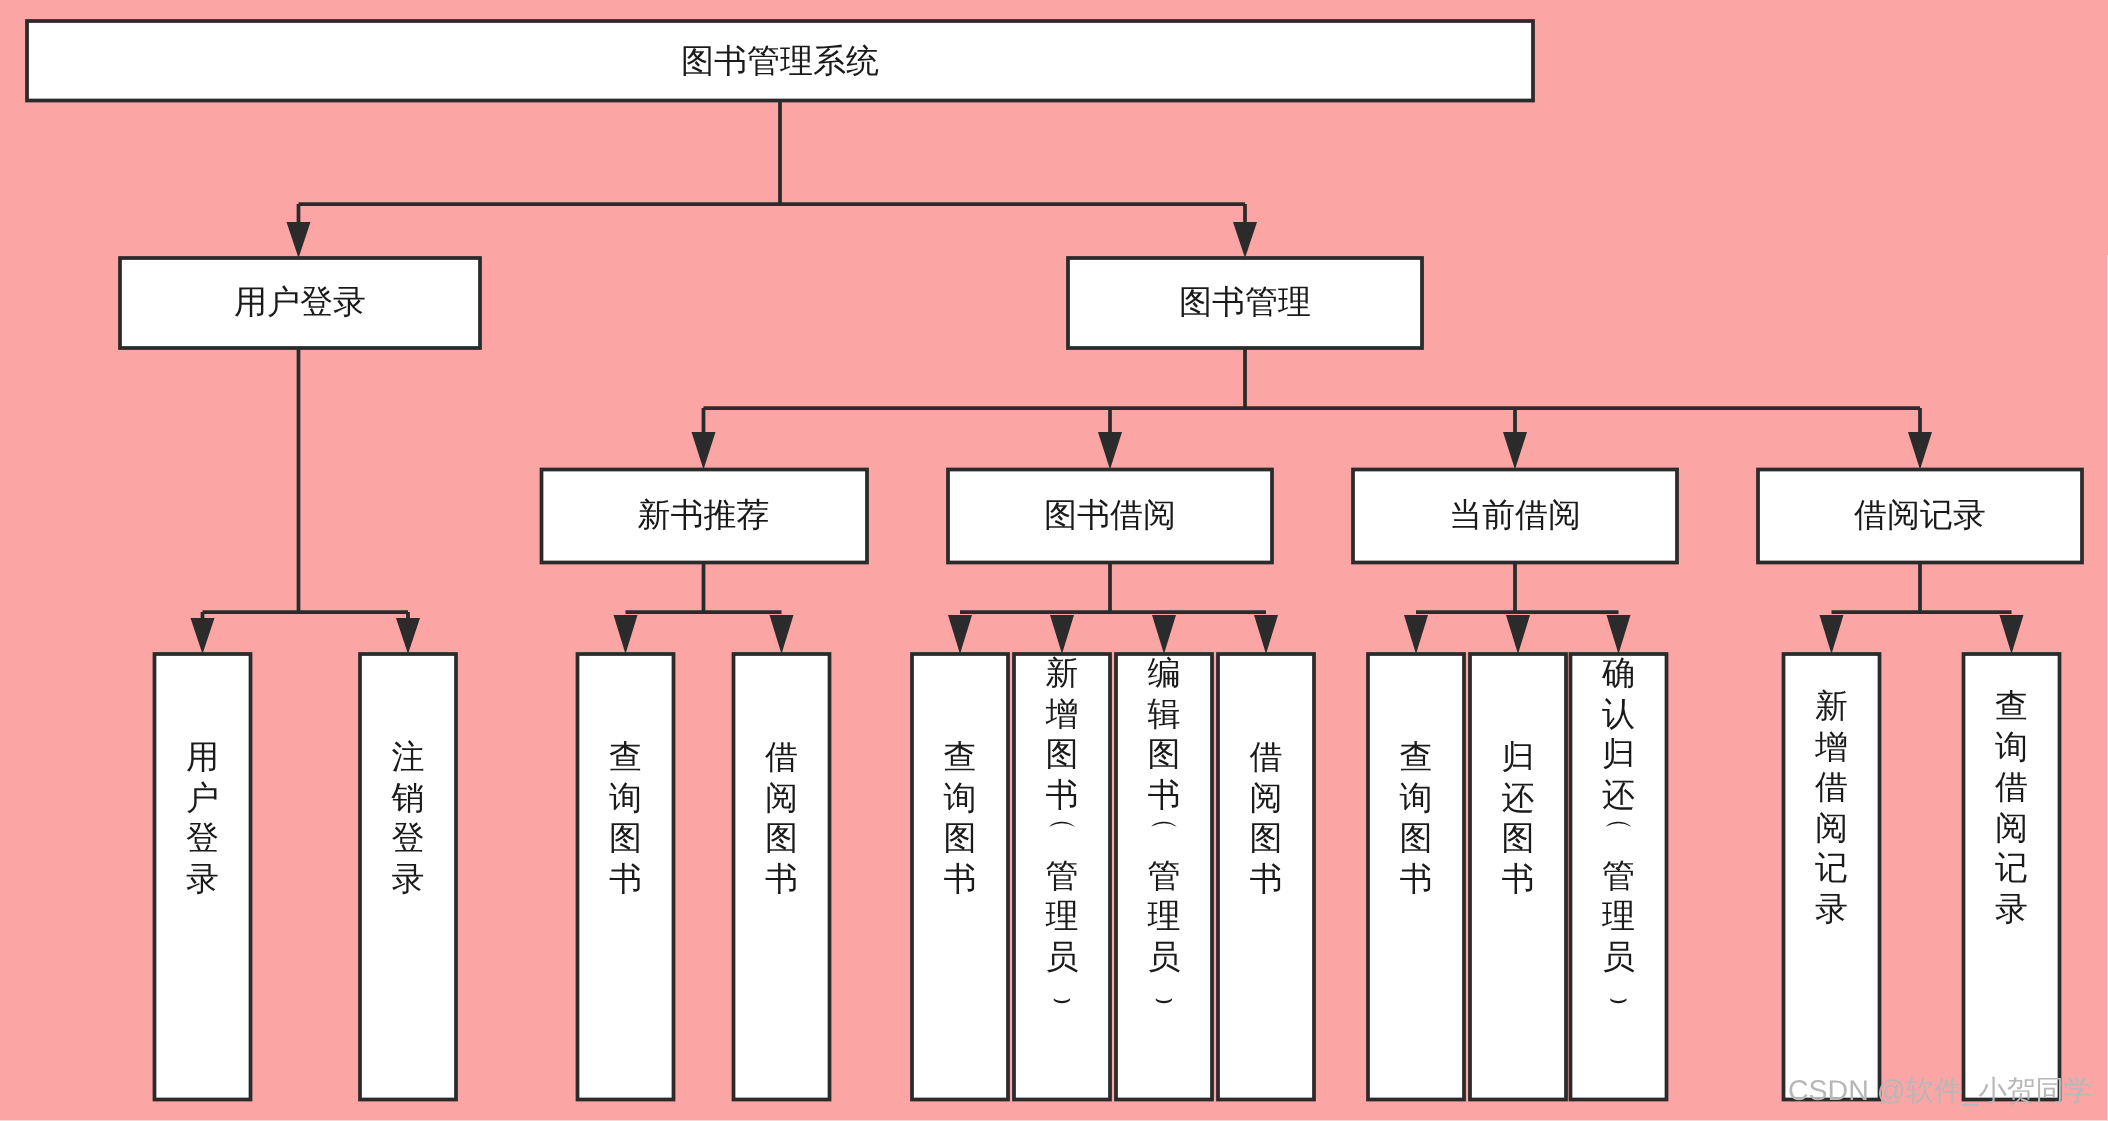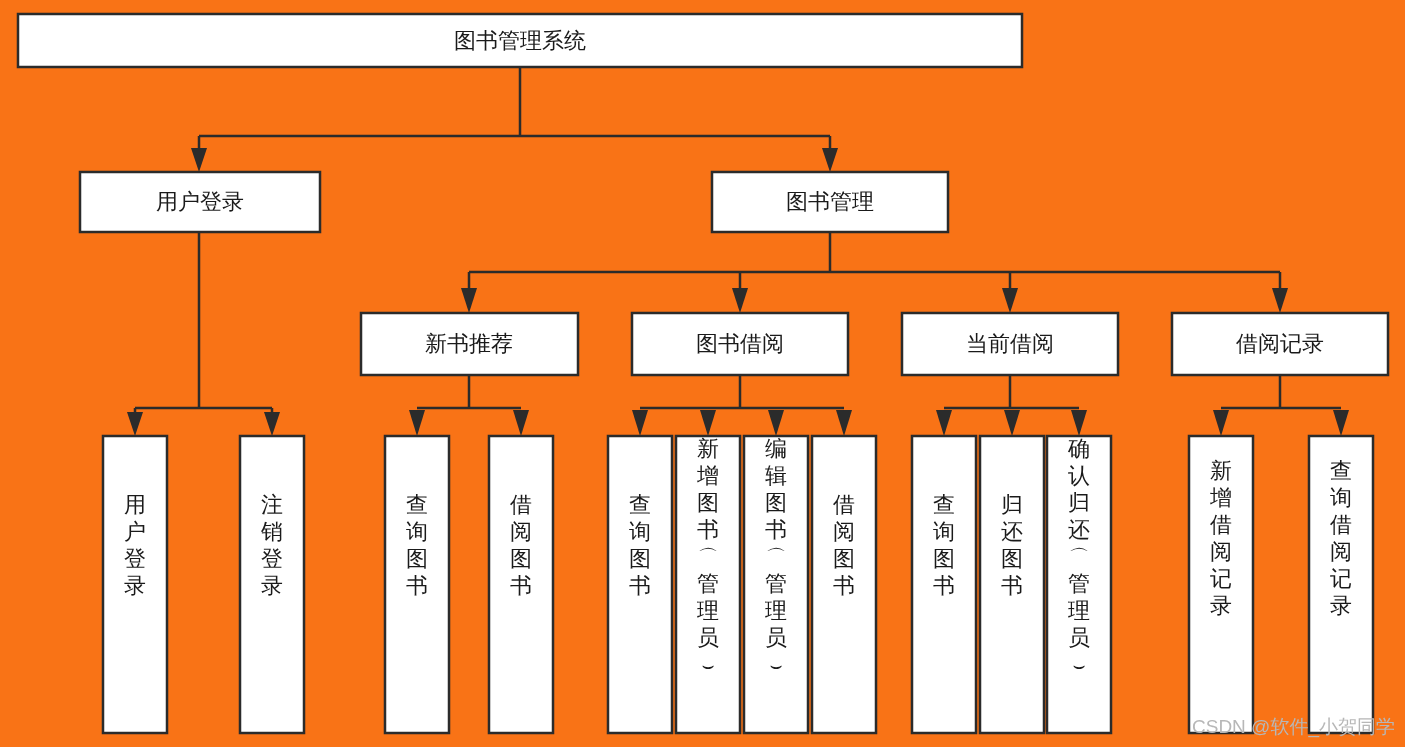--- a/index.html
+++ b/index.html
@@ -7,21 +7,21 @@
     padding: 0;
     background: #ffffff;
   }
   body {
     font-family: "Liberation Sans", "DejaVu Sans", sans-serif;
   }
   #stage {
     position: relative;
     width: 1405px;
     height: 747px;
-    background: #f97316;
+    background: #fca5a5;
     overflow: hidden;
   }
   #diagram-svg {
     position: absolute;
     left: 0;
     top: 0;
     width: 1405px;
     height: 747px;
   }
   .node-box {

